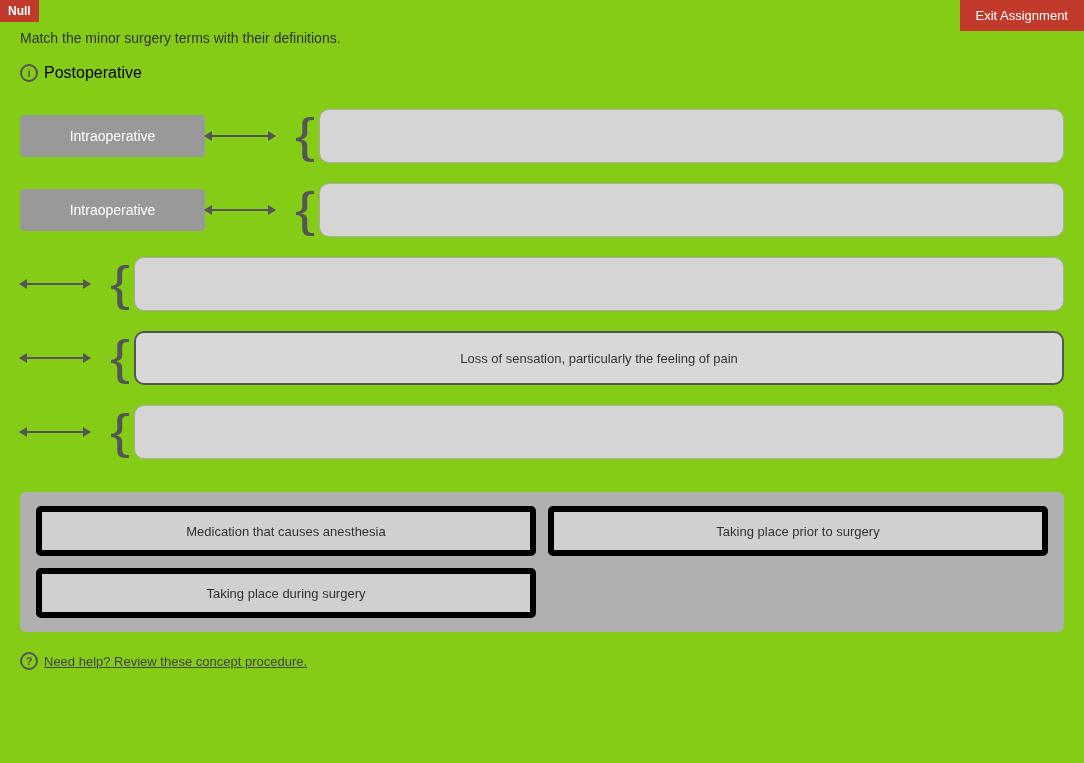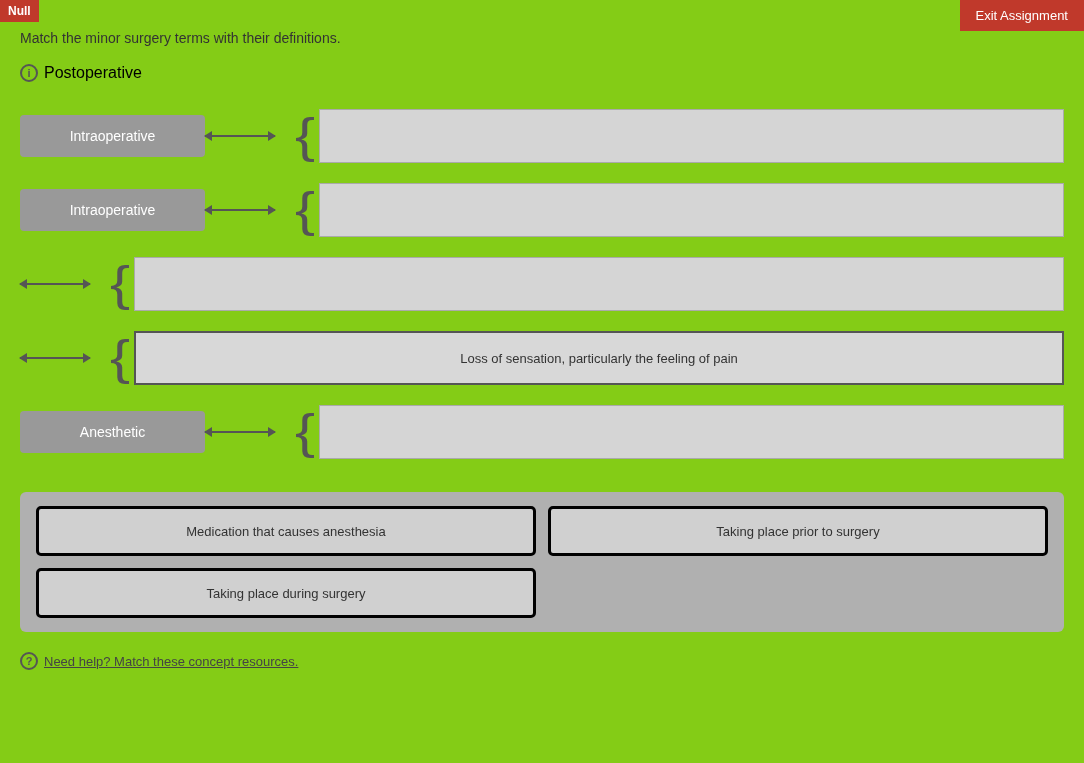--- a/index.html
+++ b/index.html
@@ -149,21 +149,21 @@
       margin-right: 4px;
       font-weight: 100;
       transform: scaleY(0.8);
     }
 
     .definition-box {
       flex: 1;
       height: 54px;
       border: 1px solid #aaa;
       background: #d5d5d5;
-      border-radius: 0;
+      border-radius: 10px;
       display: flex;
       align-items: center;
       justify-content: center;
       padding: 6px 12px;
       font-size: 13px;
       color: #333;
       text-align: center;
     }
 
     .definition-box.highlighted {
@@ -179,21 +179,21 @@
     }
 
     .options-grid {
       display: grid;
       grid-template-columns: 1fr 1fr;
       gap: 12px;
     }
 
     .option-box {
       background: #d0d0d0;
-      border: 3px solid #000000;
+      border: 6px solid #000000;
       border-radius: 5px;
       padding: 8px 16px;
       text-align: center;
       font-size: 13px;
       color: #333;
       cursor: grab;
       min-height: 50px;
       display: flex;
       align-items: center;
       justify-content: center;
@@ -295,23 +295,20 @@
         </div>
         <div class="brace-and-box">
           <span class="brace">{</span>
           <div class="definition-box highlighted">
             <span>Loss of sensation, particularly the feeling of pain</span>
           </div>
         </div>
       </div>
 
       <div class="match-row">
-        <div class="term-box">
-          <span>Anesthetic</span>
-        </div>
         <div class="connector">
           <div class="connector-line"></div>
         </div>
         <div class="brace-and-box">
           <span class="brace">{</span>
           <div class="definition-box">
             <span></span>
           </div>
         </div>
       </div>
@@ -327,16 +324,16 @@
           <span>Taking place prior to surgery</span>
         </div>
         <div class="option-box">
           <span>Taking place during surgery</span>
         </div>
       </div>
     </div>
 
     <div class="need-help-row">
       <div class="need-help-icon">?</div>
-      <span class="need-help-label">Need help? Match these concept resources.</span>
+      <span class="need-help-label">Need help? Review these concept procedure.</span>
     </div>
   </div>
 </div>
 
 </body></html>

